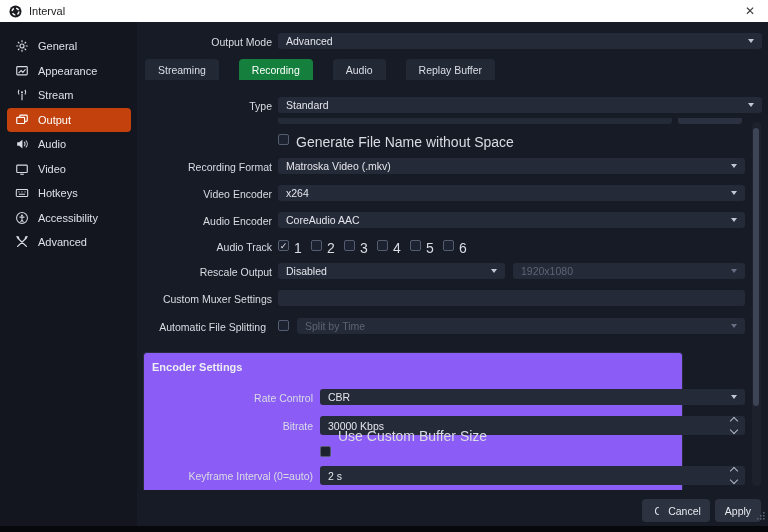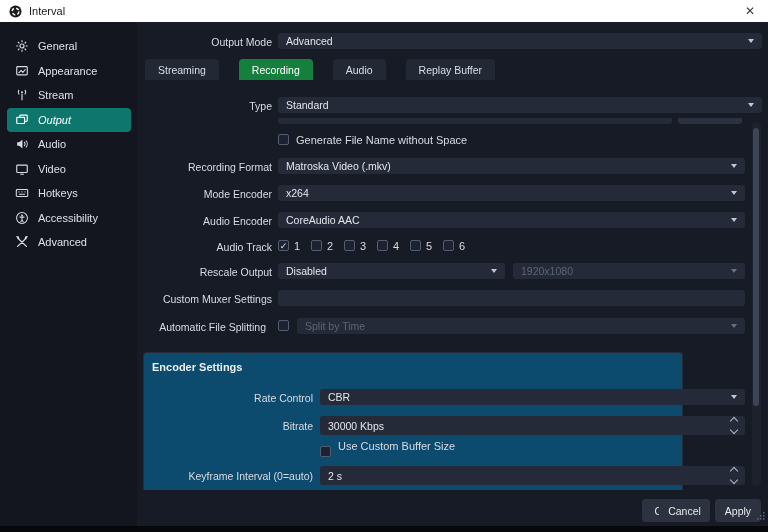--- a/index.html
+++ b/index.html
@@ -8,45 +8,45 @@
   
   .titlebar{position:absolute;top:0;left:0;right:0;height:22px;background:#ffffff;
             display:flex;align-items:center;padding:0 9px;box-sizing:border-box;}
   .titlebar .title{font-size:11px;color:#1b1b1b;margin-left:7px;}
   .titlebar .close{margin-left:auto;color:#3a3a3a;font-size:12px;line-height:1;padding:2px 4px;cursor:default;}
   
   .sidebar{position:absolute;top:22px;left:0;width:137px;bottom:6px;background:#13161e;}
   .nav{position:absolute;top:12px;left:7px;right:6px;display:flex;flex-direction:column;}
   .nav-item{height:24.5px;display:flex;align-items:center;gap:9px;padding:0 8px;border-radius:4px;
             color:#dde0e7;font-size:11px;box-sizing:border-box;}
-  .nav-item.sel{background:#0f766e;color:#ffffff;font-style:italic;}
+  .nav-item.sel{background:#c2410c;color:#ffffff;}
   .nav-item svg{flex:0 0 auto;}
   
   .flabel{position:absolute;font-size:10.5px;color:#d9dce3;text-align:right;white-space:nowrap;}
   .fld{position:absolute;height:16px;background:#252a38;border-radius:3px;display:flex;align-items:center;
        padding:0 8px;box-sizing:border-box;font-size:10.5px;color:#e4e6ec;white-space:nowrap;}
   .fld .tri{margin-left:auto;width:0;height:0;border-left:3.5px solid transparent;
             border-right:3.5px solid transparent;border-top:4.5px solid #c3c7d3;}
   .fld.disabled{color:#5d6476;}
   .fld.disabled .tri{border-top-color:#697083;}
   .spin-col{margin-left:auto;display:flex;flex-direction:column;align-items:center;gap:3px;}
   .chu{width:5px;height:5px;border-left:1.4px solid #b4b9c6;border-top:1.4px solid #b4b9c6;transform:rotate(45deg);}
   .chd{width:5px;height:5px;border-left:1.4px solid #b4b9c6;border-top:1.4px solid #b4b9c6;transform:rotate(225deg);}
   .cb{position:absolute;width:11px;height:11px;border:1px solid #545c70;border-radius:2px;background:#1d2230;
       display:flex;align-items:center;justify-content:center;font-size:9px;color:#dfe3ec;box-sizing:border-box;}
-  .cblabel{position:absolute;font-size:11px;color:#d9dce3;white-space:nowrap;}
+  .cblabel{position:absolute;font-size:14px;color:#d9dce3;white-space:nowrap;}
   
   .tabs{position:absolute;left:145px;top:59px;display:flex;gap:20px;}
   .tab{height:21px;padding:0 13px;display:flex;align-items:center;background:#232835;
        border-radius:4px 4px 0 0;font-size:10.5px;color:#dcdfe6;}
   .tab.sel{background:#15803d;color:#ffffff;}
   
   .sliver{position:absolute;top:118px;height:6px;border-radius:0 0 3px 3px;}
   
-  .group{position:absolute;left:143px;top:352px;width:540px;height:138px;background:#0c4a6e;
+  .group{position:absolute;left:143px;top:352px;width:540px;height:138px;background:#8b5cf6;
          border:1px solid #262c3a;border-bottom:none;border-radius:4px 4px 0 0;box-sizing:border-box;}
   .group-title{position:absolute;left:8px;top:8px;font-size:11px;font-weight:bold;color:#eceef3;}
   
   .sb-track{position:absolute;left:752px;top:122px;width:9px;height:364px;background:#1d212b;border-radius:4px;}
   .sb-thumb{position:absolute;left:1px;top:6px;width:6px;height:278px;background:#3d4456;border-radius:3px;}
   
   .btn{position:absolute;top:499px;height:23px;background:#2c3240;border-radius:4px;color:#e7e9ee;
        font-size:10.5px;display:flex;align-items:center;justify-content:center;}
   .bottom-strip{position:absolute;left:0;right:0;bottom:0;height:6px;background:#07080c;}
   .grip{position:absolute;right:3px;bottom:8px;}
@@ -160,21 +160,21 @@
 
   <div class="cb" style="left:278px;top:134px;"></div>
   <div class="cblabel" style="left:296px;top:134px;">Generate File Name without Space</div>
 
   <div class="flabel" style="left:137px;top:161px;width:135px;">Recording Format</div>
   <div class="fld" style="left:278px;top:158px;width:467px;">
     <span>Matroska Video (.mkv)</span>
     <span class="tri"></span>
   </div>
 
-  <div class="flabel" style="left:137px;top:188px;width:135px;">Mode Encoder</div>
+  <div class="flabel" style="left:137px;top:188px;width:135px;">Video Encoder</div>
   <div class="fld" style="left:278px;top:185px;width:467px;">
     <span>x264</span>
     <span class="tri"></span>
   </div>
 
   <div class="flabel" style="left:137px;top:215px;width:135px;">Audio Encoder</div>
   <div class="fld" style="left:278px;top:212px;width:467px;">
     <span>CoreAudio AAC</span>
     <span class="tri"></span>
   </div>
@@ -230,21 +230,21 @@
   <div class="flabel" style="left:143px;top:420px;width:170px;">Bitrate</div>
   <div class="fld" style="left:320px;top:416px;width:425px;height:19px;">
     <span>30000 Kbps</span>
     <span class="spin-col">
         <span class="chu"></span>
         <span class="chd"></span>
       </span>
   </div>
 
   <div class="cb" style="left:320px;top:446px;"></div>
-  <div class="cblabel" style="left:338px;top:440px;">Use Custom Buffer Size</div>
+  <div class="cblabel" style="left:338px;top:428px;">Use Custom Buffer Size</div>
 
   <div class="flabel" style="left:143px;top:470px;width:170px;">Keyframe Interval (0=auto)</div>
   <div class="fld" style="left:320px;top:466px;width:425px;height:19px;">
     <span>2 s</span>
     <span class="spin-col">
         <span class="chu"></span>
         <span class="chd"></span>
       </span>
   </div>
 

